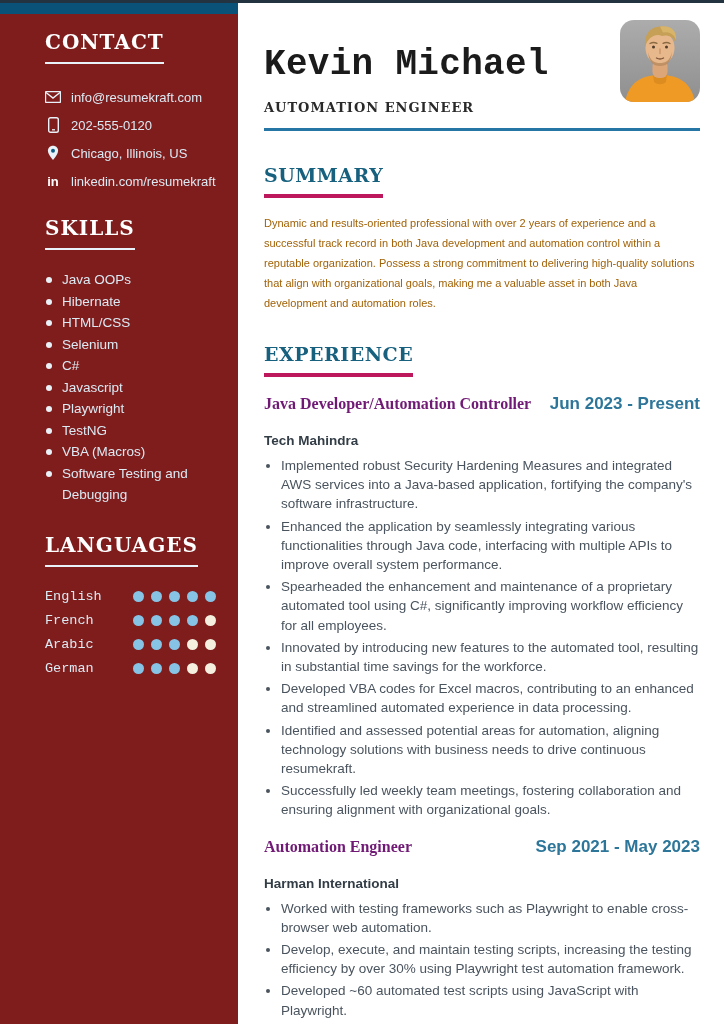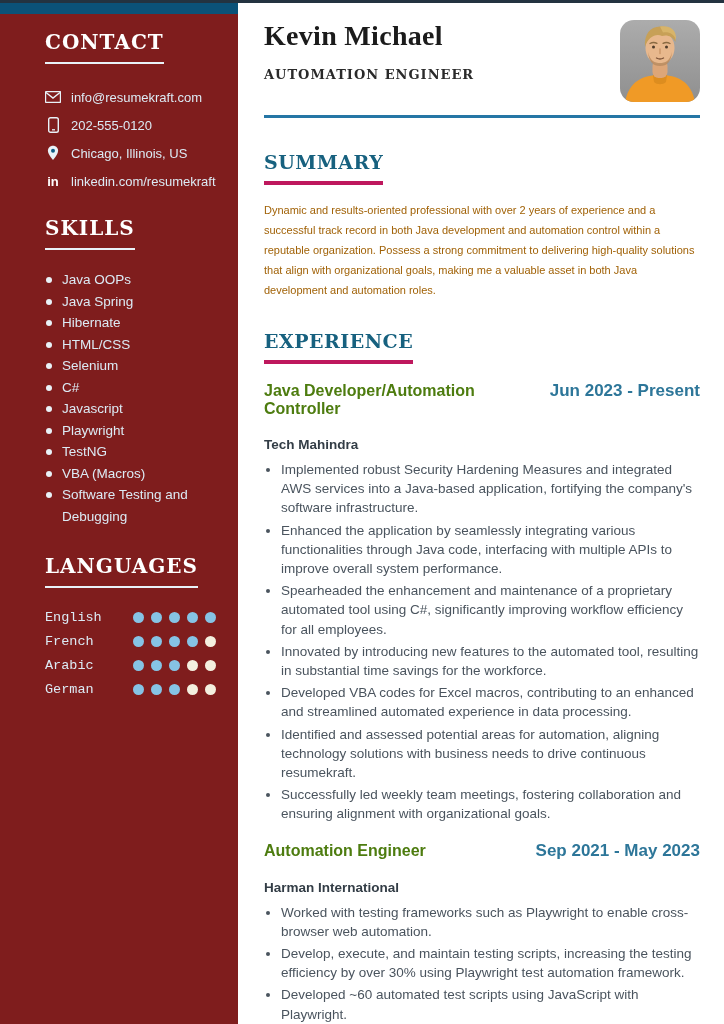--- a/index.html
+++ b/index.html
@@ -47,42 +47,42 @@
   .dot.filled { background:#86C3E5; }
   .dot.empty { background:#F4EFDF; }
 
   
   .main {
     position:absolute; left:238px; top:0; right:0; bottom:0;
     padding:20px 24px 0 26px;
   }
   .head-row { display:flex; justify-content:space-between; align-items:flex-start; }
   .person-name {
-    font-family:Liberation Serif, serif; font-weight:700; font-size:28px; color:#1B1B1B;
-    margin-top:0; letter-spacing:0.3px;
+    font-family:Liberation Mono, monospace; font-weight:700; font-size:36px; color:#1B1B1B;
+    margin-top:24px; letter-spacing:0.3px;
   }
   .person-title {
     font-family:"DejaVu Serif", serif; font-weight:700; font-size:13px; color:#2A2A2A;
     letter-spacing:1px; margin-top:15px;
   }
   .photo { width:80px; height:82px; border-radius:14px; overflow:hidden; flex:0 0 80px; }
   .head-rule { height:3px; background:#2576A5; margin-top:13px; }
 
   .section-heading {
     font-family:"DejaVu Serif", serif; font-weight:700; font-size:19px; color:#17617F;
     letter-spacing:0.5px; display:inline-block; padding-bottom:8px;
     border-bottom:4px solid #be185d;
   }
   .summary-section { margin-top:33px; }
   .summary-text { margin-top:15px; font-size:11px; line-height:20px; color:#a16207; }
 
   .exp-section { margin-top:30px; }
   .job { margin-top:17px; }
   .job-head { display:flex; justify-content:space-between; align-items:baseline; }
-  .job-title { font-family:Liberation Sans, sans-serif; font-weight:700; font-size:16px; color:#4d7c0f; }
+  .job-title { font-family:Liberation Serif, serif; font-weight:700; font-size:16px; color:#701a75; }
   .job-dates { font-size:17px; font-weight:700; color:#2D7699; white-space:nowrap; }
   .job-company { font-size:13.5px; font-weight:700; color:#333D46; margin-top:19px; }
   .job-bullets { margin-top:8px; padding-left:17px; }
   .job-bullets li { font-size:13.5px; line-height:19.2px; color:#4A545E; margin-bottom:3px; }
 </style>
 </head>
 <body>
 
 <div class="page">
   <div class="topline"></div>
@@ -124,21 +124,20 @@
             </span>
             <span>linkedin.com/resumekraft</span>
           </div>
         </div>
     </section>
 
     <section class="side-section">
       <div class="side-heading">SKILLS</div>
       <ul class="skill-list" id="skill-list">
           <li>Java OOPs</li>
-          <li>Java Spring</li>
           <li>Hibernate</li>
           <li>HTML/CSS</li>
           <li>Selenium</li>
           <li>C#</li>
           <li>Javascript</li>
           <li>Playwright</li>
           <li>TestNG</li>
           <li>VBA (Macros)</li>
           <li>Software Testing and Debugging</li>
         </ul>

